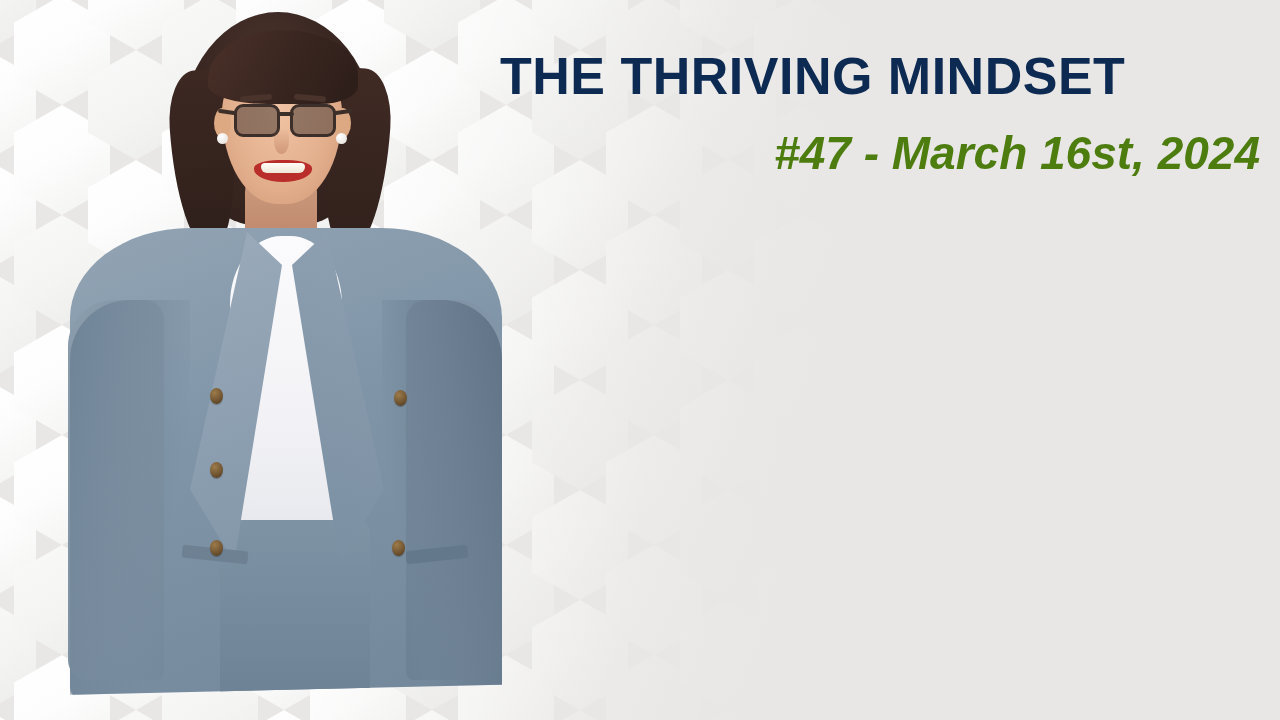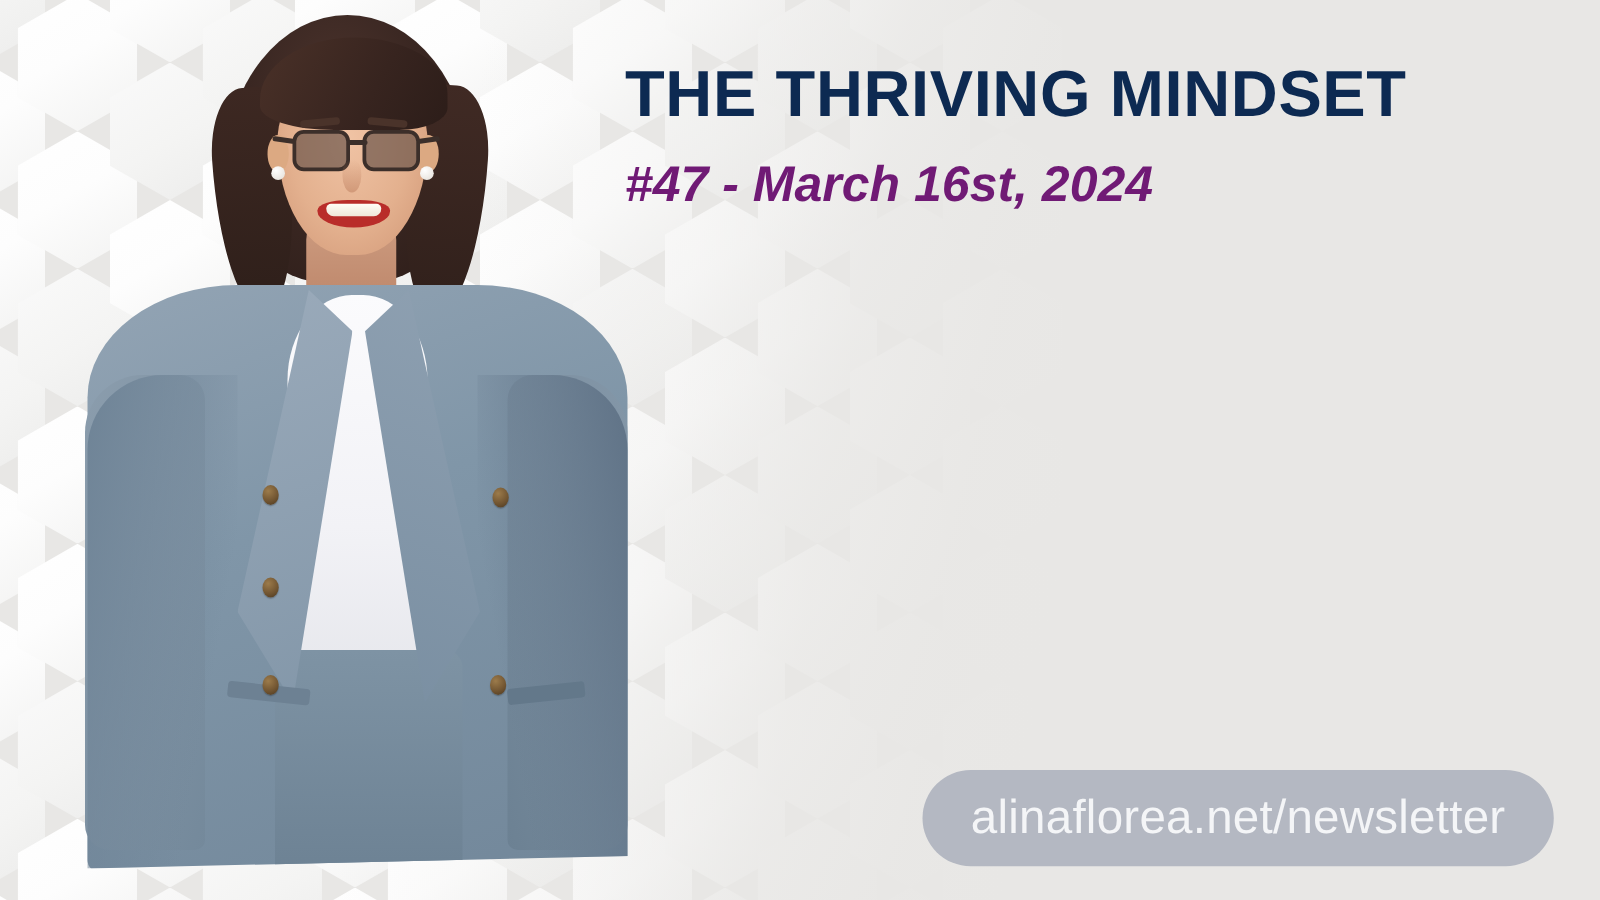--- a/index.html
+++ b/index.html
@@ -188,23 +188,23 @@
   
   .title {
     position:absolute; left:500px; top:48px; width:760px;
     text-align:left;
     font-size:52px; font-weight:bold; letter-spacing:0.5px;
     color:#0d2a52; line-height:1.08;
     white-space:nowrap;
   }
   .subtitle {
     position:absolute; left:500px; top:126px; width:760px;
-    text-align:left;
-    font-size:40px; font-weight:bold; font-style:italic;
-    color:#701a75;
+    text-align:right;
+    font-size:46px; font-weight:bold; font-style:italic;
+    color:#4d7c0f;
   }
   .headline {
     position:absolute; left:500px; top:308px; width:760px;
     text-align:center;
     font-size:74px; font-style:italic; font-weight:normal;
     color:#12305a; letter-spacing:-1px;
   }
 
   .url-badge {
     position:absolute;
@@ -358,17 +358,14 @@
     <div class="ph btn btn3"></div>
     <div class="ph btn btn4"></div>
     <div class="ph btn btn5"></div>
   </div>
 
   <div class="title">THE THRIVING MINDSET</div>
 
   <div class="subtitle">#47 - March 16st, 2024</div>
 
 
-  <div class="url-badge">
-    <span>alinaflorea.net/newsletter</span>
-  </div>
 
 </div>
 
 </body></html>

